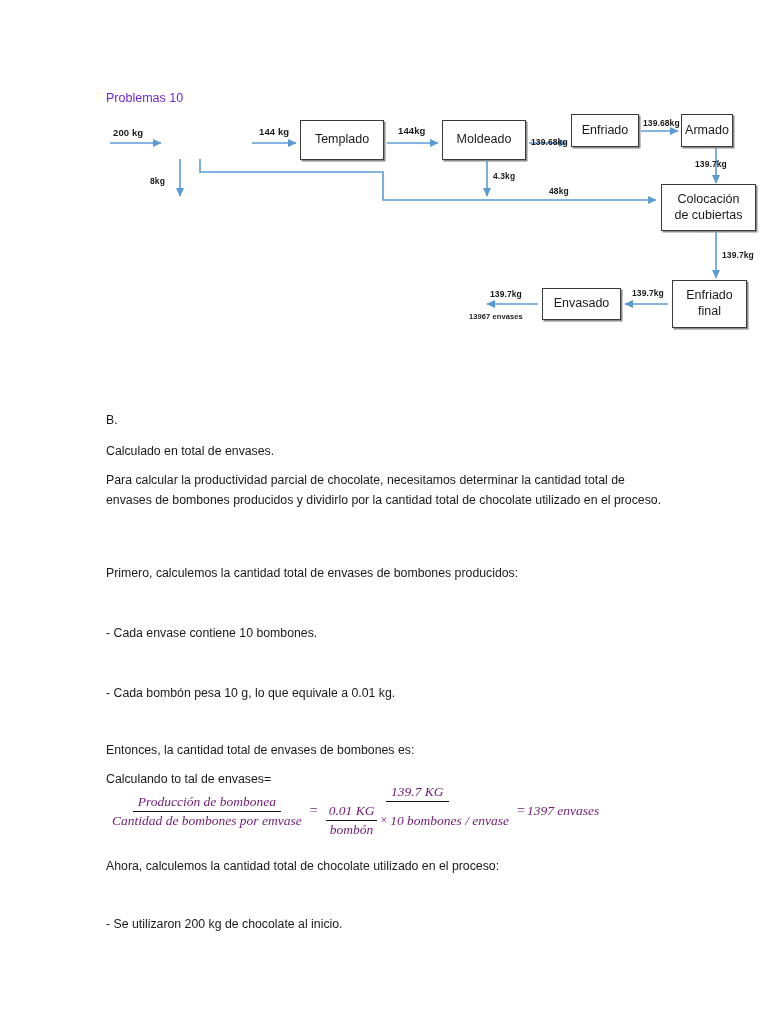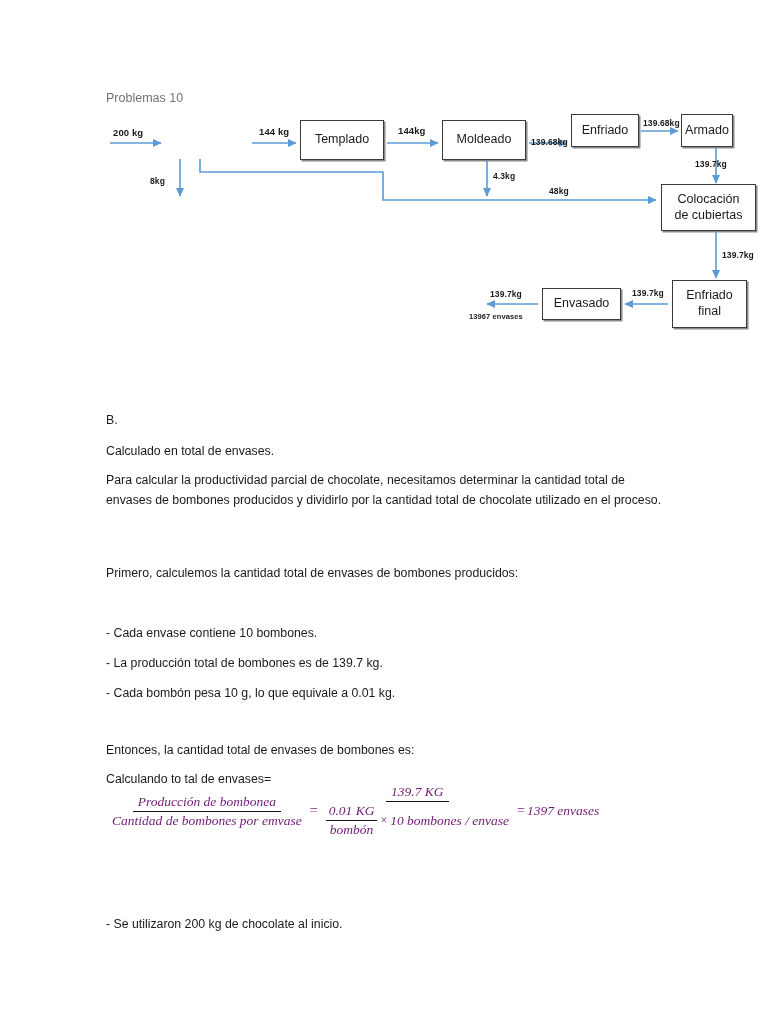--- a/index.html
+++ b/index.html
@@ -53,21 +53,21 @@
     font-weight: bold;
     color: #1a1a1a;
     white-space: nowrap;
     letter-spacing: 0.1px;
   }
   .flow-label.big { font-size: 9.5px; }
 
   .title {
     position: absolute;
     font-size: 12.5px;
-    color: #737373;
+    color: #6d28d9;
     white-space: nowrap;
   }
 
   
   .ptext {
     position: absolute;
     font-size: 12.3px;
     line-height: 20px;
     color: #1a1a1a;
     width: 560px;
@@ -228,21 +228,20 @@
   <div class="ptext" style="left:106px; top:410px;">B.</div>
 
   <div class="ptext" style="left:106px; top:441px;"> Calculado en total de envases.</div>
 
   <div class="ptext" style="left:106px; top:470px; width:558px;">Para calcular la productividad parcial de chocolate, necesitamos determinar la cantidad total de envases de bombones producidos y dividirlo por la cantidad total de chocolate utilizado en el proceso.</div>
 
   <div class="ptext" style="left:106px; top:563px;">Primero, calculemos la cantidad total de envases de bombones producidos:</div>
 
   <div class="ptext" style="left:106px; top:623px;">- Cada envase contiene 10 bombones.</div>
 
-  <div class="ptext" style="left:106px; top:653px;">- La producción total de bombones es de 139.7 kg.</div>
 
   <div class="ptext" style="left:106px; top:683px;">- Cada bombón pesa 10 g, lo que equivale a 0.01 kg.</div>
 
   <div class="ptext" style="left:106px; top:740px;">Entonces, la cantidad total de envases de bombones es:</div>
 
   <div class="ptext" style="left:106px; top:769px;">Calculando to tal de envases=</div>
 
   <div id="formula">
     <span class="frac">
       <span class="num">Producción de bombonea</span>
@@ -260,16 +259,17 @@
         </span>
         <span class="times">×</span>
         <span class="nofrac">10 bombones / envase</span>
       </span>
     </span>
 
     <span class="eqsign">=</span>
     <span class="nofrac">1397 envases</span>
   </div>
 
+  <div class="ptext" style="left:106px; top:856px;">Ahora, calculemos la cantidad total de chocolate utilizado en el proceso:</div>
 
   <div class="ptext" style="left:106px; top:914px;">- Se utilizaron 200 kg de chocolate al inicio.</div>
 
 </div>
 
 </body></html>

